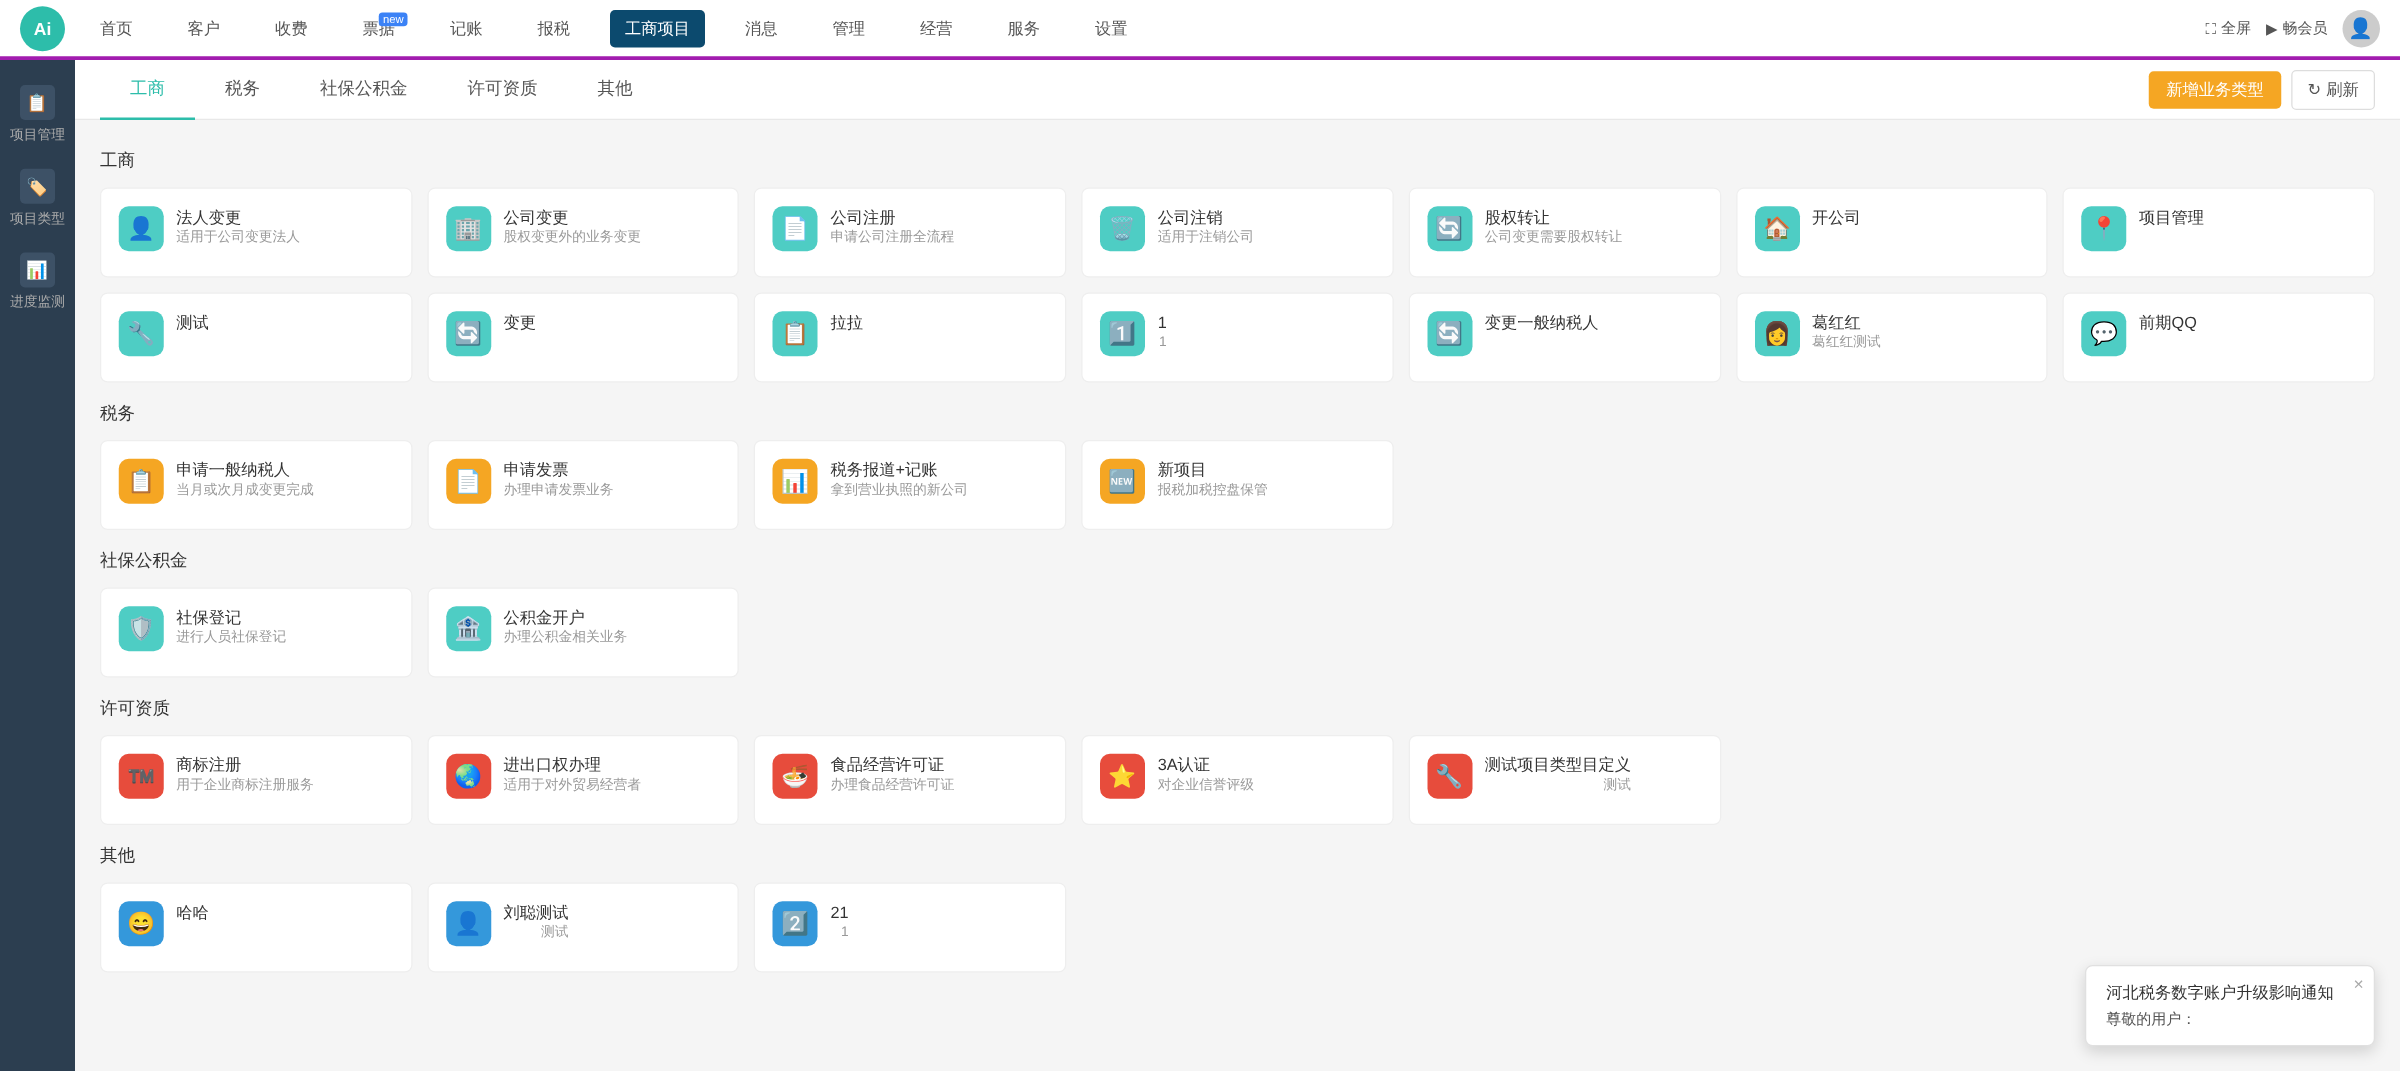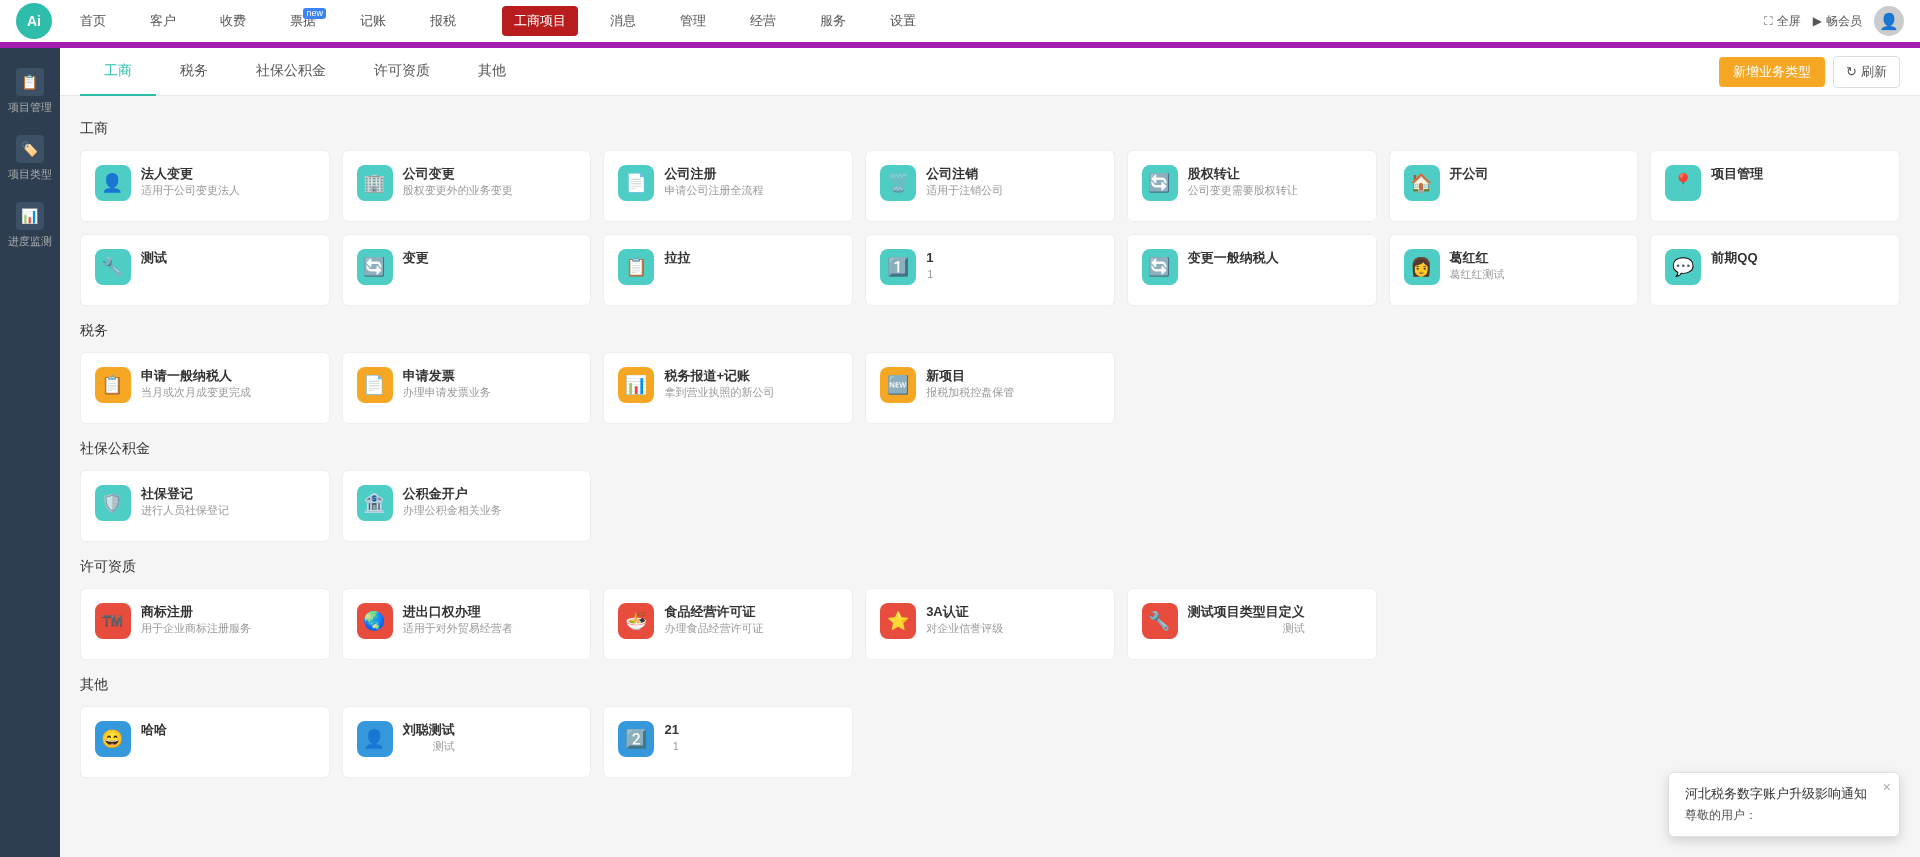--- a/index.html
+++ b/index.html
@@ -5,21 +5,21 @@
     * { box-sizing: border-box; margin: 0; padding: 0; }
     body { font-family: 'Microsoft YaHei', Arial, sans-serif; background: #f5f5f5; font-size: 13px; color: #333; }
 
     
     .top-nav {
       background: #fff;
       height: 48px;
       display: flex;
       align-items: center;
       padding: 0 16px;
-      border-bottom: 6px solid #a21caf;
+      border-bottom: 3px solid #a21caf;
       position: fixed;
       top: 0; left: 0; right: 0;
       z-index: 100;
     }
     .top-nav .logo {
       width: 36px;
       height: 36px;
       background: #2dbdaa;
       border-radius: 50%;
       display: flex; align-items: center; justify-content: center;
@@ -37,24 +37,23 @@
     .top-nav .nav-item {
       padding: 6px 12px;
       border-radius: 4px;
       cursor: pointer;
       font-size: 13px;
       color: #555;
       position: relative;
       white-space: nowrap;
     }
     .top-nav .nav-item.active {
-      background: #b91c1c;
+      background: #0c4a6e;
       color: #fff;
       border-radius: 4px;
-      margin-left: 14px;
     }
     .top-nav .nav-item .badge-new {
       position: absolute;
       top: 2px; right: 2px;
       background: #3b82f6;
       color: #fff;
       font-size: 9px;
       padding: 1px 3px;
       border-radius: 3px;
       line-height: 1;
@@ -206,21 +205,21 @@
     .card .card-icon {
       width: 36px; height: 36px;
       border-radius: 8px;
       display: flex; align-items: center; justify-content: center;
       font-size: 18px;
       color: #fff;
       flex-shrink: 0;
     }
     .card .card-text .card-title {
       font-size: 13px;
-      font-weight: 700;
+      font-weight: 400;
       color: #333;
       line-height: 1.4;
     }
     .card .card-text .card-desc {
       font-size: 11px;
       color: #999;
       margin-top: 0;
       line-height: 1.4;
       text-align: right;
     }

